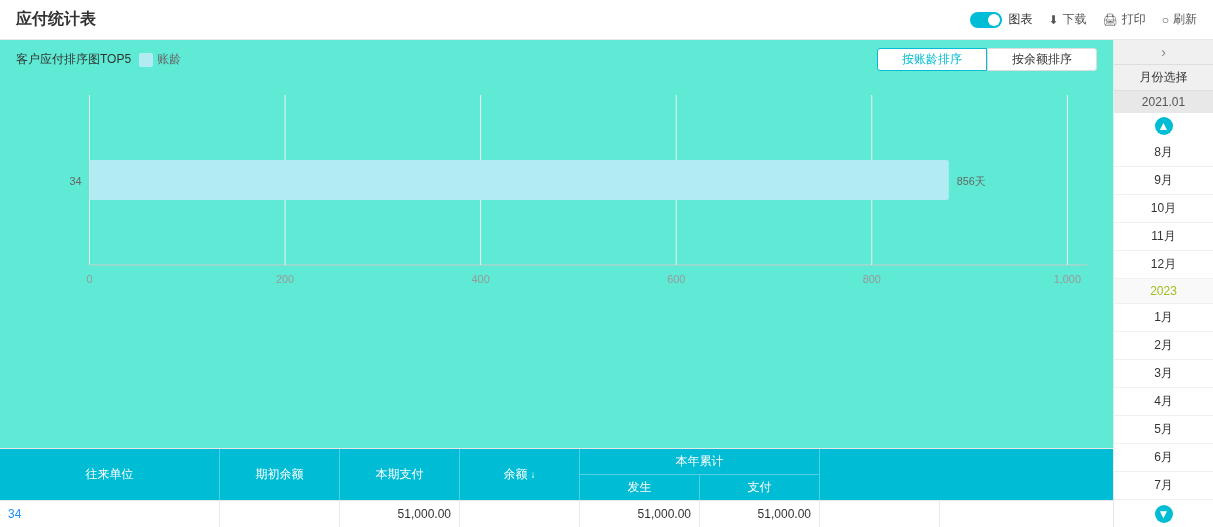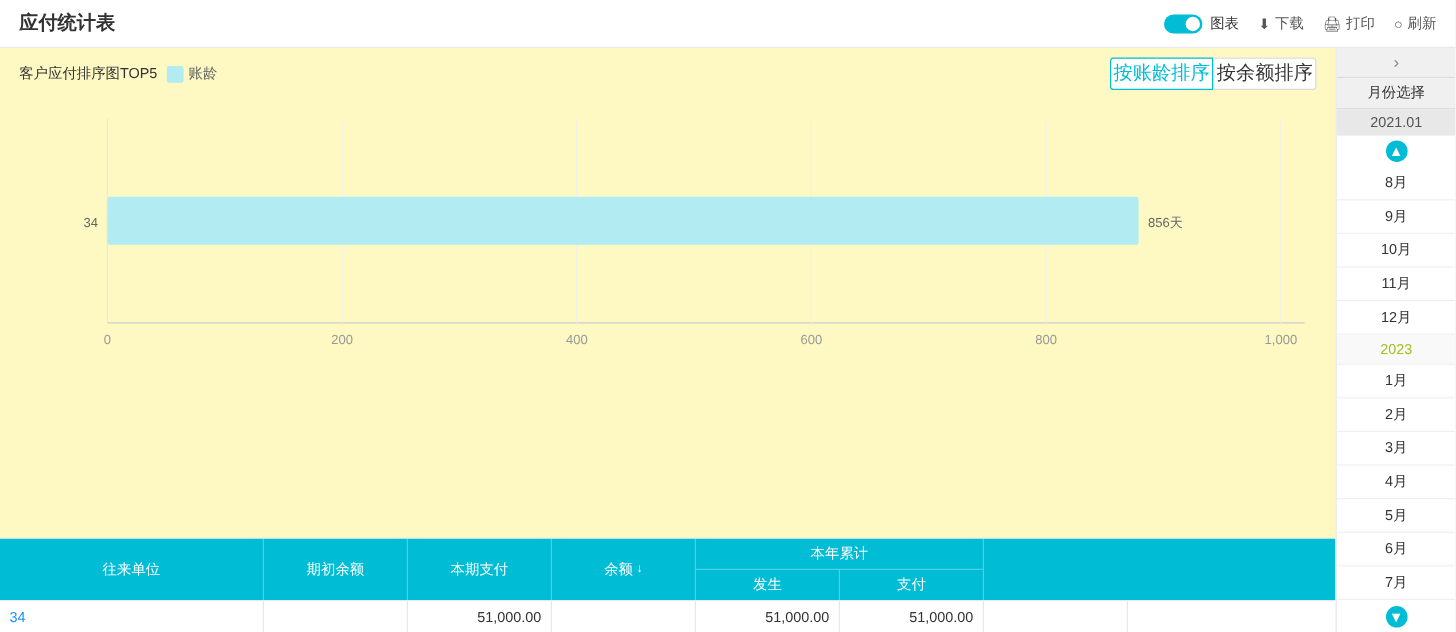--- a/index.html
+++ b/index.html
@@ -1,18 +1,18 @@
 <!DOCTYPE html>
 <html><head>
   <meta charset="utf-8">
   <style>
     * { box-sizing: border-box; margin: 0; padding: 0; }
     body { font-family: 'Microsoft YaHei', Arial, sans-serif; font-size: 12px; background: #f5f5f5; color: #333; }
 
-    .app-container { width: 1213px; height: 527px; display: flex; flex-direction: column; background: #fef9c3; overflow: hidden; }
+    .app-container { width: 1213px; height: 527px; display: flex; flex-direction: column; background: #5eead4; overflow: hidden; }
 
     
     .header { display: flex; align-items: center; justify-content: space-between; padding: 8px 16px; background: #fff; border-bottom: 1px solid #e8e8e8; height: 40px; }
     .header-title { font-size: 16px; font-weight: bold; color: #333; }
     .header-actions { display: flex; align-items: center; gap: 16px; }
     .toggle-wrap { display: flex; align-items: center; gap: 6px; justify-content: center; }
     .toggle { width: 32px; height: 16px; background: #00bcd4; border-radius: 8px; position: relative; cursor: pointer; }
     .toggle::after { content: ''; position: absolute; width: 12px; height: 12px; background: #fff; border-radius: 50%; top: 2px; right: 2px; }
     .action-btn { display: flex; align-items: center; gap: 4px; cursor: pointer; color: #555; font-size: 12px; }
 
@@ -21,21 +21,21 @@
 
     
     .chart-section { flex: 1; display: flex; flex-direction: column; overflow: hidden; }
 
     
     .chart-toolbar { display: flex; align-items: center; justify-content: space-between; padding: 8px 16px 4px; }
     .legend { display: flex; align-items: center; gap: 8px; }
     .legend-item { display: flex; align-items: center; gap: 4px; font-size: 12px; color: #666; }
     .legend-dot { width: 14px; height: 14px; background: #b2ebf2; border-radius: 2px; }
     .sort-buttons { display: flex; gap: 0; }
-    .sort-btn { padding: 2px 2px; border: 1px solid #ddd; cursor: pointer; font-size: 16px; background: #fff; color: #333; }
+    .sort-btn { padding: 2px 24px; border: 1px solid #ddd; cursor: pointer; font-size: 12px; background: #fff; color: #333; }
     .sort-btn.active { color: #00bcd4; border-color: #00bcd4; }
     .sort-btn:first-child { border-radius: 3px 0 0 3px; }
     .sort-btn:last-child { border-radius: 0 3px 3px 0; }
 
     
     .chart-container { flex: 1; position: relative; padding: 10px 16px 30px 50px; overflow: hidden; }
 
     
     .table-section { border-top: 1px solid #e8e8e8; }
 

